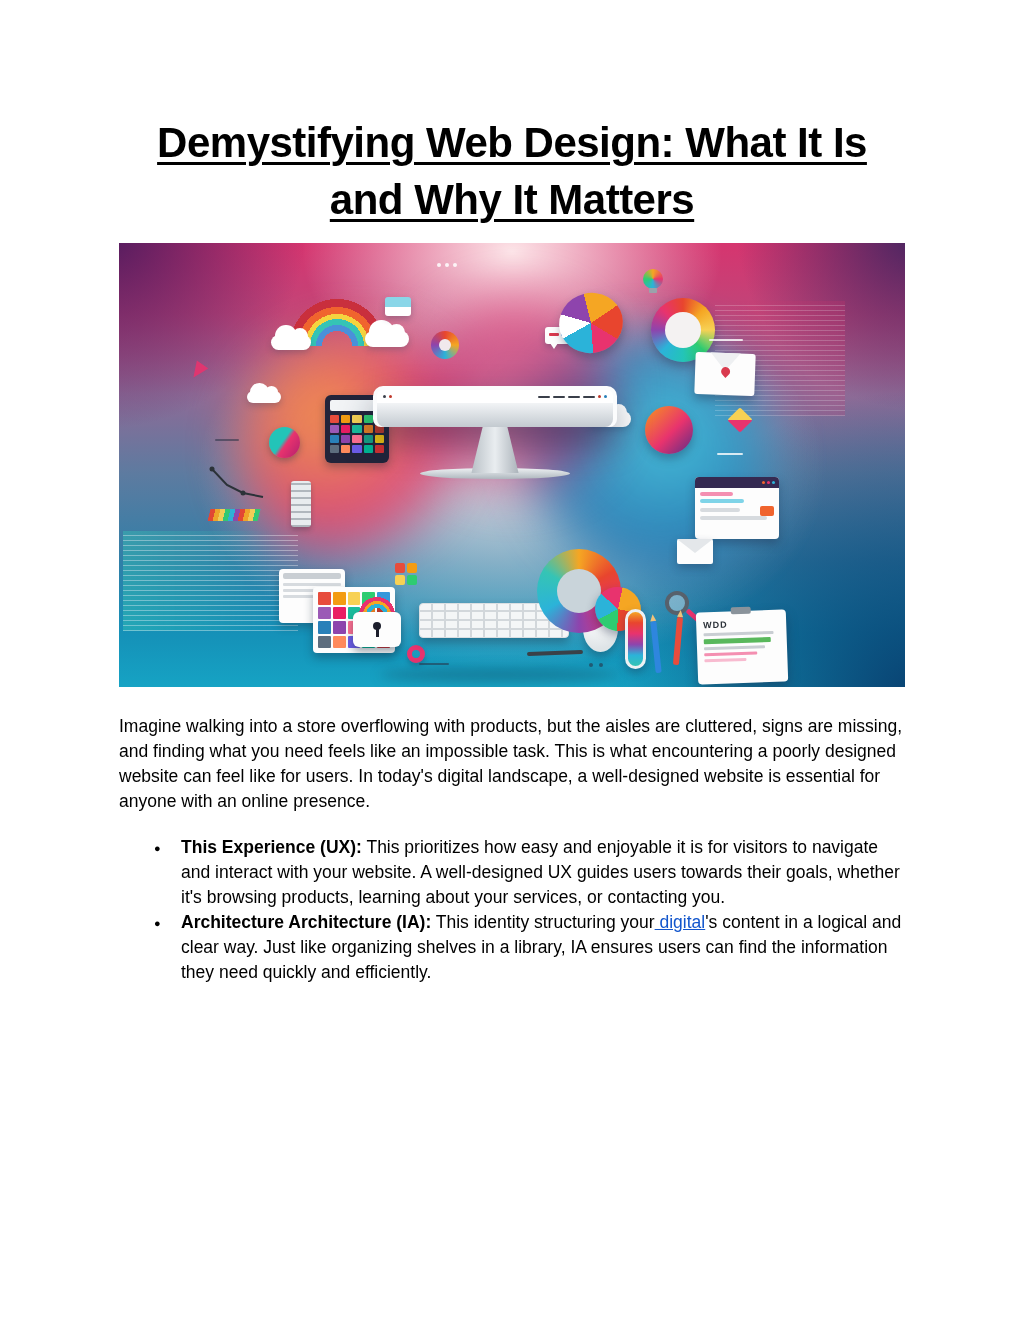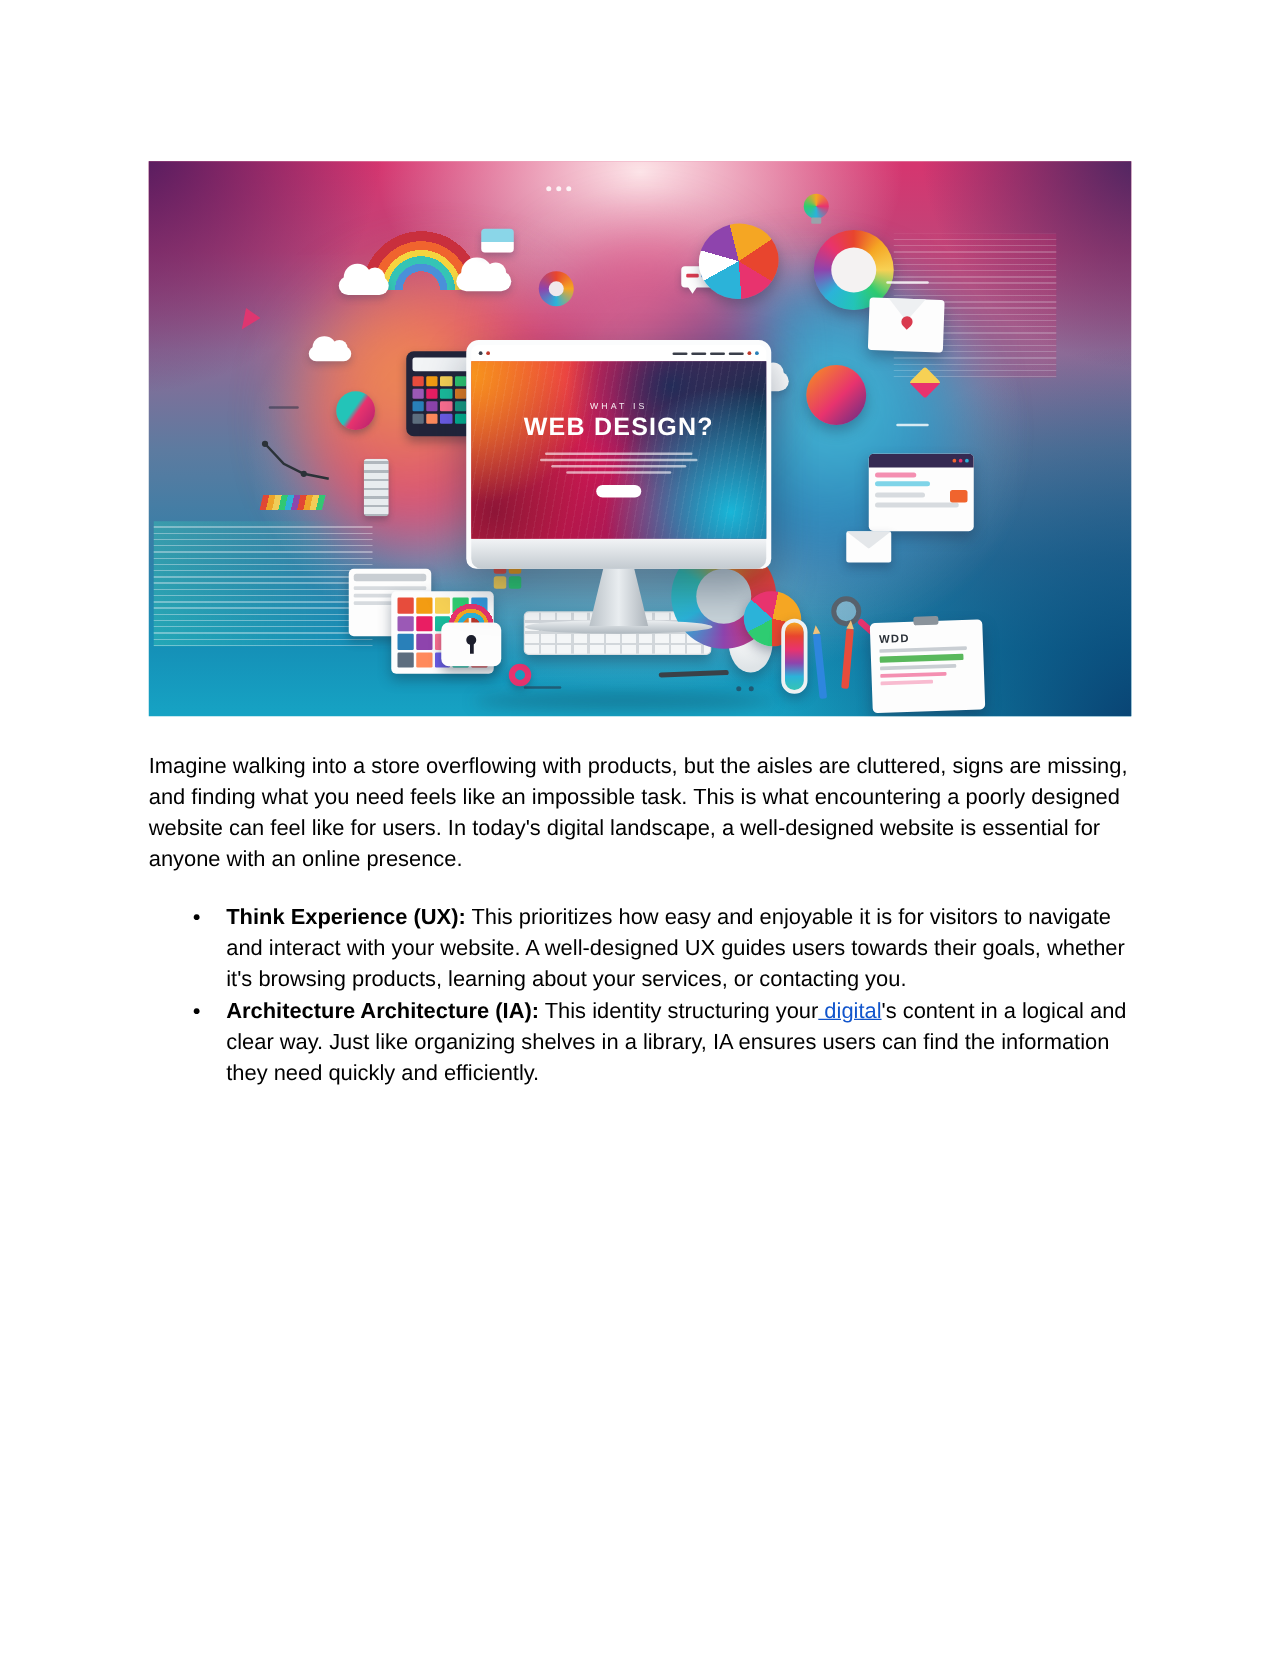--- a/index.html
+++ b/index.html
@@ -265,20 +265,24 @@
     border-right: 7px solid transparent; border-top: 16px solid #e8336e; transform: rotate(35deg); opacity: .9; }
   .deco-dot { width: 4px; height: 4px; border-radius: 50%; background: rgba(255,255,255,.85); }
   .deco-dash { height: 2px; background: rgba(255,255,255,.8); border-radius: 1px; }
   .deco-dark-dash { height: 2px; background: rgba(40,50,70,.55); border-radius: 1px; }
 </style>
 </head>
 <body>
 
 <div class="content">
 
+  <div class="doc-title">
+    <div class="tline">Demystifying Web Design: What It Is</div>
+    <div class="tline">and Why It Matters</div>
+  </div>
 
   <div class="hero" role="img" aria-label="Colorful illustration of web design concepts: a desktop monitor reading WHAT IS WEB DESIGN? surrounded by rainbows, clouds, color palettes, pie charts, a color wheel, envelopes, a lock, keyboard, mouse, pencils and design tools">
 
     <div class="blob blob-orange"></div>
     <div class="blob blob-blue"></div>
     <div class="blob blob-magenta"></div>
     <div class="abs stripes-left"></div>
     <div class="abs stripes-right"></div>
 
     <div class="abs cone"></div>
@@ -379,29 +383,20 @@
           <span class="bdot" style="background:#3a3f4a"></span>
           <span class="bdot" style="background:#c0392b"></span>
           <span class="bspace"></span>
           <span class="bdash"></span>
           <span class="bdash"></span>
           <span class="bdash"></span>
           <span class="bdash"></span>
           <span class="bdot" style="background:#c0392b"></span>
           <span class="bdot" style="background:#2980b9"></span>
         </div>
-        <div class="screen-view">
-          <div class="eyebrow">WHAT IS</div>
-          <div class="headline">WEB DESIGN?</div>
-          <div class="tiny-line tl1"></div>
-          <div class="tiny-line tl2"></div>
-          <div class="tiny-line tl3"></div>
-          <div class="tiny-line tl4"></div>
-          <div class="screen-pill"></div>
-        </div>
         <div class="chin"></div>
       </div>
       <div class="stand"></div>
       <div class="base"></div>
     </div>
 
     <div class="abs keyboard"></div>
     <div class="abs mouse"></div>
     <div class="abs pencil-flat"></div>
 
@@ -456,17 +451,17 @@
     <div class="abs deco-dark-dash" style="left:300px; top:420px; width:30px;"></div>
     <div class="abs deco-dot" style="left:470px; top:420px; background:rgba(40,50,70,.6);"></div>
     <div class="abs deco-dot" style="left:480px; top:420px; background:rgba(40,50,70,.6);"></div>
   </div>
 
   <p class="body-text p1">Imagine walking into a store overflowing with products, but the aisles are cluttered, signs are missing, and finding what you need feels like an impossible task. This is what encountering a poorly designed website can feel like for users. In today's digital landscape, a well-designed website is essential for anyone with an online presence.</p>
 
 
 
   <ul class="doc-list">
-    <li><span class="b">Think Experience (UX):</span><span> This prioritizes how easy and enjoyable it is for visitors to navigate and interact with your website. A well-designed UX guides users towards their goals, whether it's browsing products, learning about your services, or contacting you.</span></li>
+    <li><span class="b">This Experience (UX):</span><span> This prioritizes how easy and enjoyable it is for visitors to navigate and interact with your website. A well-designed UX guides users towards their goals, whether it's browsing products, learning about your services, or contacting you.</span></li>
     <li><span class="b">Architecture Architecture (IA):</span><span> This identity structuring your</span><a class="doc-link"> digital</a><span>'s content in a logical and clear way. Just like organizing shelves in a library, IA ensures users can find the information they need quickly and efficiently.</span></li>
   </ul>
 
 </div>
 
 </body></html>

